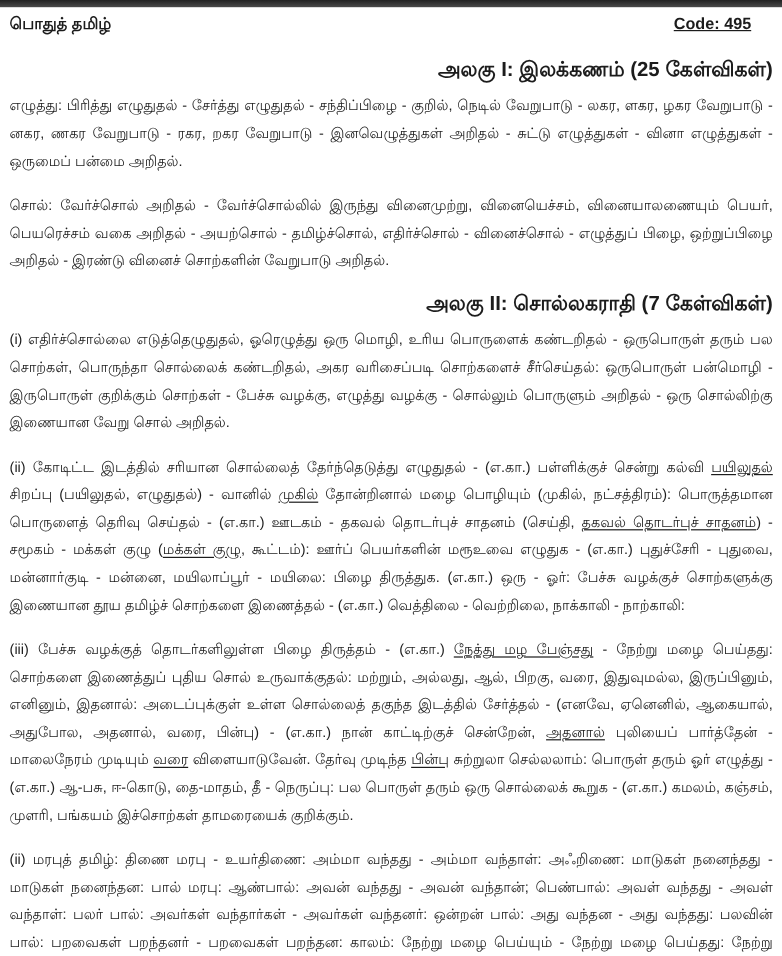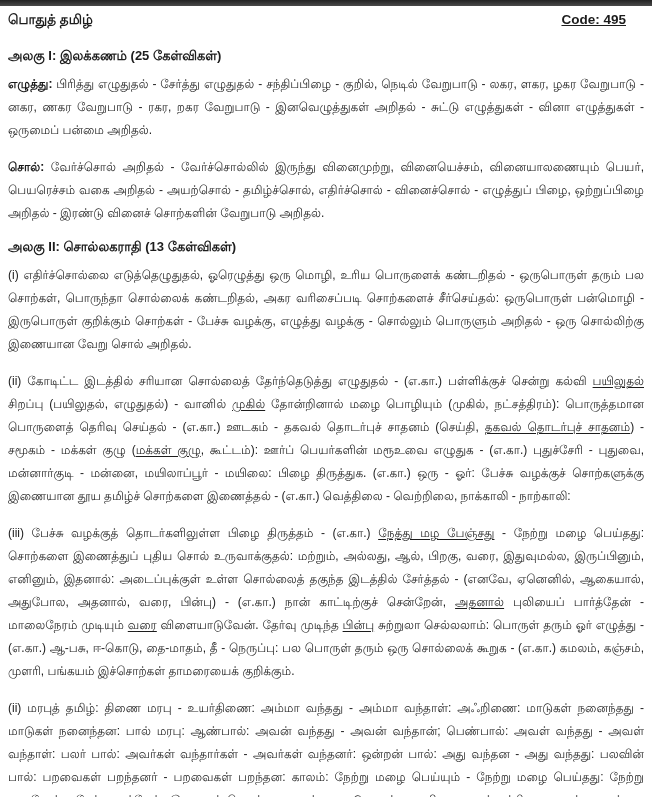--- a/index.html
+++ b/index.html
@@ -34,30 +34,31 @@
   .doc-code {
     position: absolute;
     right: 18px;
     top: 0;
     font-weight: bold;
     font-size: 13.5px;
     text-decoration: underline;
   }
   .section-heading {
     font-weight: bold;
-    font-size: 13px;
+    font-size: 17px;
     margin: 14px 0 6px 0;
+    text-align: right;
   }
   .para {
     font-size: 12px;
     line-height: 23px;
     text-align: justify;
     margin: 8px 0 14px 0;
   }
-  .para .b { font-weight: bold; }
+  .para .b { font-weight: normal; }
   .para .u { text-decoration: underline; text-underline-offset: 2px; }
 </style>
 </head>
 <body>
 
 <div class="top-bar"></div>
 
 <div class="page">
 
   <div class="title-row">
@@ -65,21 +66,21 @@
     <div class="doc-code">Code: 495</div>
   </div>
 
   <div>
     <div class="section-heading">அலகு I: இலக்கணம் (25 கேள்விகள்)</div>
     <p class="para"><span class="b">எழுத்து: </span><span>பிரித்து எழுதுதல் - சேர்த்து எழுதுதல் - சந்திப்பிழை - குறில், நெடில் வேறுபாடு - லகர, ளகர, ழகர வேறுபாடு - னகர, ணகர வேறுபாடு - ரகர, றகர வேறுபாடு - இனவெழுத்துகள் அறிதல் - சுட்டு எழுத்துகள் - வினா எழுத்துகள் - ஒருமைப் பன்மை அறிதல்.</span></p>
     <p class="para"><span class="b">சொல்: </span><span>வேர்ச்சொல் அறிதல் - வேர்ச்சொல்லில் இருந்து வினைமுற்று, வினையெச்சம், வினையாலணையும் பெயர், பெயரெச்சம் வகை அறிதல் - அயற்சொல் - தமிழ்ச்சொல், எதிர்ச்சொல் - வினைச்சொல் - எழுத்துப் பிழை, ஒற்றுப்பிழை அறிதல் - இரண்டு வினைச் சொற்களின் வேறுபாடு அறிதல்.</span></p>
   </div>
 
   <div>
-    <div class="section-heading">அலகு II: சொல்லகராதி (13 கேள்விகள்)</div>
+    <div class="section-heading">அலகு II: சொல்லகராதி (7 கேள்விகள்)</div>
     <p class="para"><span>(i) எதிர்ச்சொல்லை எடுத்தெழுதுதல், ஓரெழுத்து ஒரு மொழி, உரிய பொருளைக் கண்டறிதல் - ஒருபொருள் தரும் பல சொற்கள், பொருந்தா சொல்லைக் கண்டறிதல், அகர வரிசைப்படி சொற்களைச் சீர்செய்தல்: ஒருபொருள் பன்மொழி - இருபொருள் குறிக்கும் சொற்கள் - பேச்சு வழக்கு, எழுத்து வழக்கு - சொல்லும் பொருளும் அறிதல் - ஒரு சொல்லிற்கு இணையான வேறு சொல் அறிதல்.</span></p>
     <p class="para"><span>(ii) கோடிட்ட இடத்தில் சரியான சொல்லைத் தேர்ந்தெடுத்து எழுதுதல் - (எ.கா.) பள்ளிக்குச் சென்று கல்வி </span><span class="u">பயிலுதல்</span><span> சிறப்பு (பயிலுதல், எழுதுதல்) - வானில் </span><span class="u">முகில்</span><span> தோன்றினால் மழை பொழியும் (முகில், நட்சத்திரம்): பொருத்தமான பொருளைத் தெரிவு செய்தல் - (எ.கா.) ஊடகம் - தகவல் தொடர்புச் சாதனம் (செய்தி, </span><span class="u">தகவல் தொடர்புச் சாதனம்</span><span>) - சமூகம் - மக்கள் குழு (</span><span class="u">மக்கள் குழு</span><span>, கூட்டம்): ஊர்ப் பெயர்களின் மரூஉவை எழுதுக - (எ.கா.) புதுச்சேரி - புதுவை, மன்னார்குடி - மன்னை, மயிலாப்பூர் - மயிலை: பிழை திருத்துக. (எ.கா.) ஒரு - ஓர்: பேச்சு வழக்குச் சொற்களுக்கு இணையான தூய தமிழ்ச் சொற்களை இணைத்தல் - (எ.கா.) வெத்திலை - வெற்றிலை, நாக்காலி - நாற்காலி:</span></p>
     <p class="para"><span>(iii) பேச்சு வழக்குத் தொடர்களிலுள்ள பிழை திருத்தம் - (எ.கா.) </span><span class="u">நேத்து மழ பேஞ்சது</span><span> - நேற்று மழை பெய்தது: சொற்களை இணைத்துப் புதிய சொல் உருவாக்குதல்: மற்றும், அல்லது, ஆல், பிறகு, வரை, இதுவுமல்ல, இருப்பினும், எனினும், இதனால்: அடைப்புக்குள் உள்ள சொல்லைத் தகுந்த இடத்தில் சேர்த்தல் - (எனவே, ஏனெனில், ஆகையால், அதுபோல, அதனால், வரை, பின்பு) - (எ.கா.) நான் காட்டிற்குச் சென்றேன், </span><span class="u">அதனால்</span><span> புலியைப் பார்த்தேன் - மாலைநேரம் முடியும் </span><span class="u">வரை</span><span> விளையாடுவேன். தேர்வு முடிந்த </span><span class="u">பின்பு</span><span> சுற்றுலா செல்லலாம்: பொருள் தரும் ஓர் எழுத்து - (எ.கா.) ஆ-பசு, ஈ-கொடு, தை-மாதம், தீ - நெருப்பு: பல பொருள் தரும் ஒரு சொல்லைக் கூறுக - (எ.கா.) கமலம், கஞ்சம், முளரி, பங்கயம் இச்சொற்கள் தாமரையைக் குறிக்கும்.</span></p>
   </div>
 
   <div>
     <p class="para"><span>(ii) மரபுத் தமிழ்: திணை மரபு - உயர்திணை: அம்மா வந்தது - அம்மா வந்தாள்: அஃறிணை: மாடுகள் நனைந்தது - மாடுகள் நனைந்தன: பால் மரபு: ஆண்பால்: அவன் வந்தது - அவன் வந்தான்; பெண்பால்: அவள் வந்தது - அவள் வந்தாள்: பலர் பால்: அவர்கள் வந்தார்கள் - அவர்கள் வந்தனர்: ஒன்றன் பால்: அது வந்தன - அது வந்தது: பலவின் பால்: பறவைகள் பறந்தனர் - பறவைகள் பறந்தன: காலம்: நேற்று மழை பெய்யும் - நேற்று மழை பெய்தது: நேற்று வருவேன் - நேற்று வந்தேன்: இளமைப் பெயர்: பசு - கன்று: ஆடு - குட்டி: ஒலிமரபு: நாய் கத்தியது - நாய் குரைத்தது: வினைமரபு: கூடைமுடை,</span></p>
   </div>
 
 </div>

